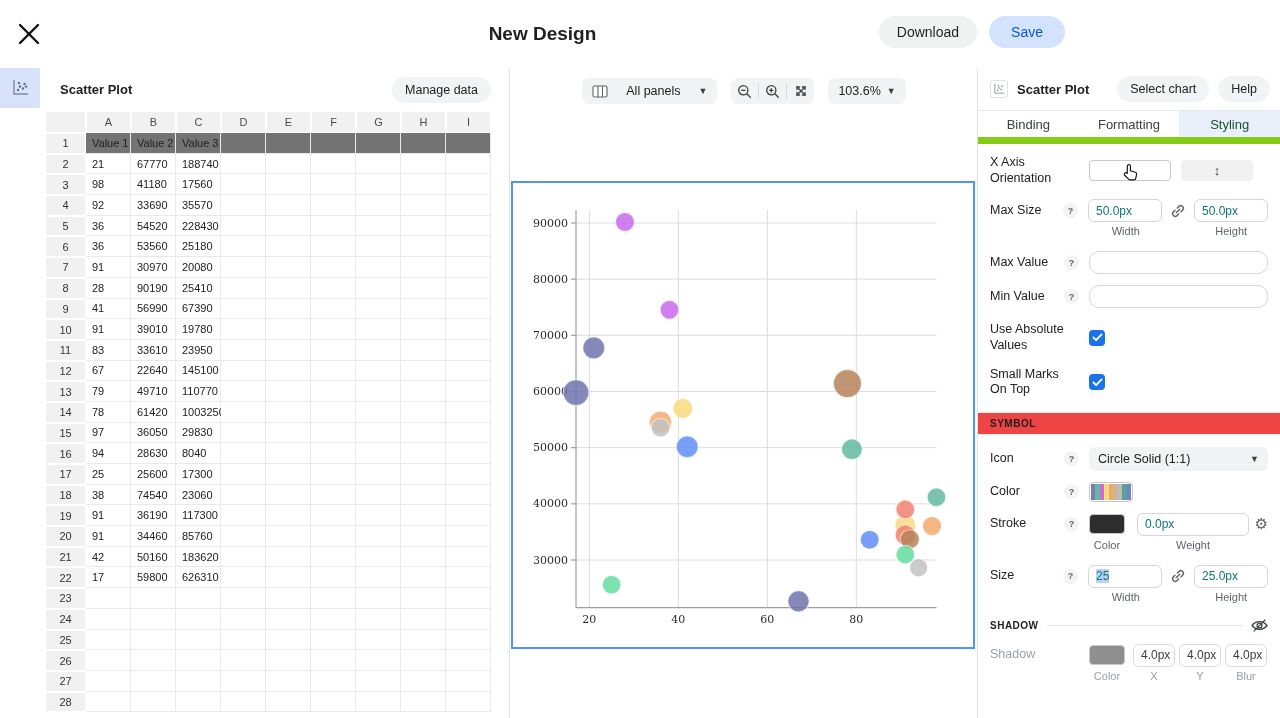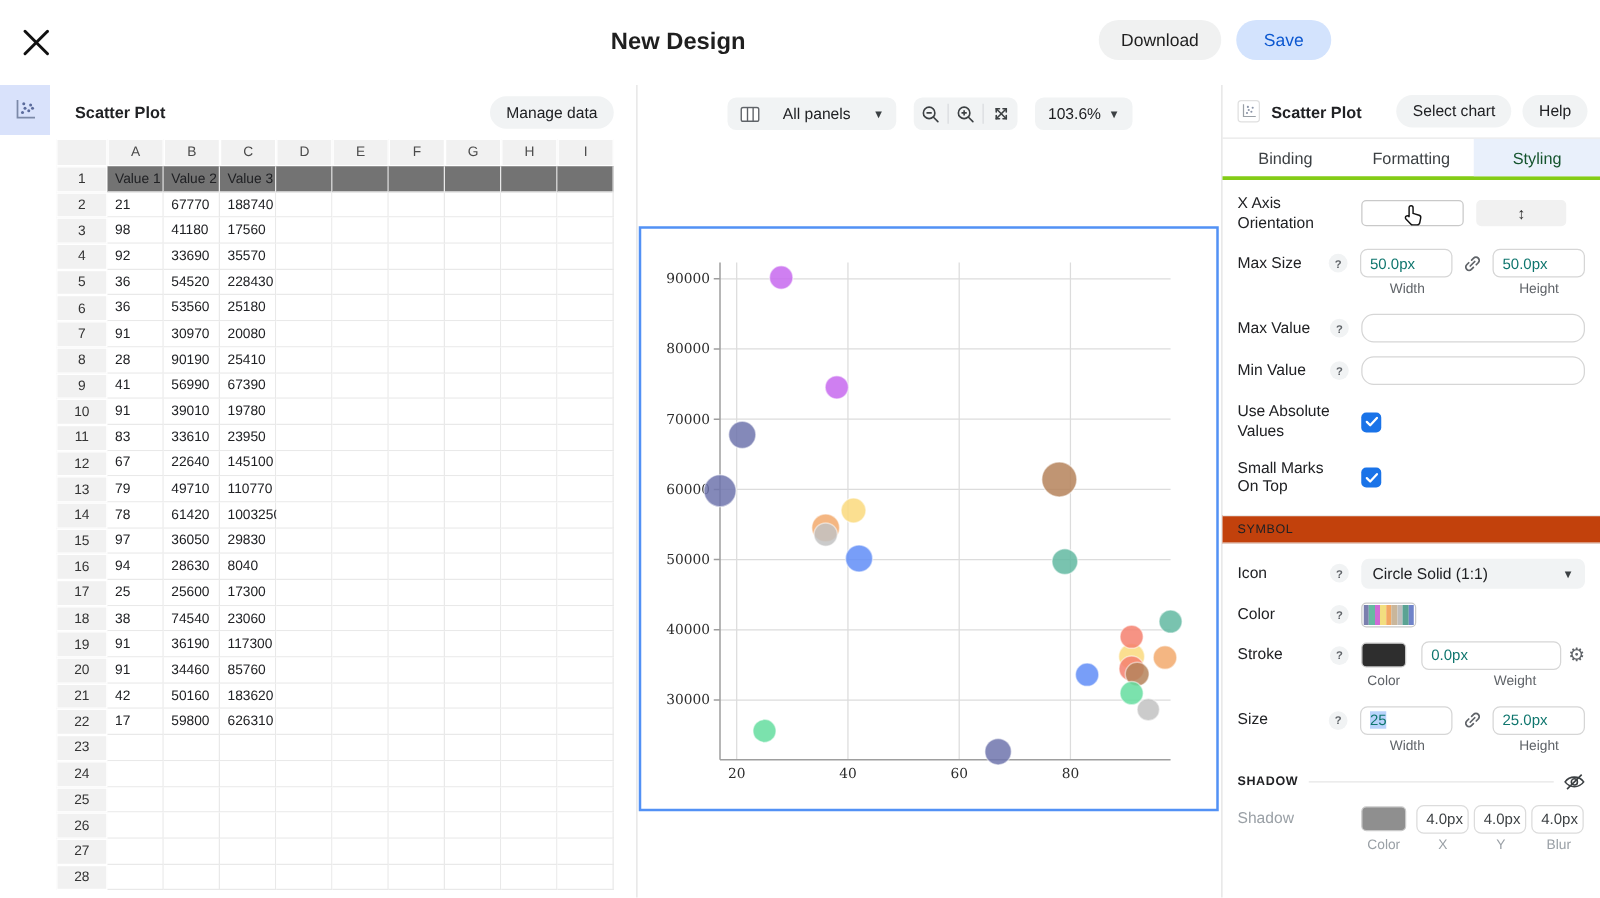--- a/index.html
+++ b/index.html
@@ -40,45 +40,45 @@
   .zg-btn { width:27px; height:26px; display:flex; align-items:center; justify-content:center; cursor:pointer; }
   .zg-sep { width:1px; height:16px; background:#d9dcde; }
   .zoom-pill { padding:0 10px; gap:6px; }
   .caret { font-size:9px; color:#3c4043; }
   .artboard { position:absolute; left:0px; top:113px; width:464px; height:468px; border:2px solid #5291f5; background:#fff; }
 
   
   .right { position:absolute; right:0; top:68px; width:303px; bottom:0; background:#fff; border-left:1px solid #e2e2e2; font-size:12.5px; }
   .rp-head { height:42px; display:flex; align-items:center; padding:0 10px 0 12px; gap:9px; }
   .rp-title { font-weight:700; font-size:13px; flex:1; }
-  .rp-tabs { height:34px; display:flex; border-top:1px solid #e8e8e8; border-bottom:3px solid #84cc16; }
+  .rp-tabs { height:34px; display:flex; border-top:1px solid #e8e8e8; border-bottom:7px solid #84cc16; }
   .tab { flex:1; display:flex; align-items:center; justify-content:center; font-size:13px; color:#3c4043; cursor:pointer; }
   .tab.active { background:#e9f0fb; color:#14532d; font-weight:400; }
   .dm-head { height:31px; position:relative; border-bottom:1px solid #ececec; display:flex; align-items:center; }
   .dm-title { position:absolute; left:0; right:0; text-align:center; font-weight:700; font-size:13px; }
   .dm-back { position:absolute; left:12px; top:9px; cursor:pointer; }
   .dm-eye { position:absolute; right:12px; top:9px; cursor:pointer; }
   .rp-body { padding:0 12px; }
   .frow { display:flex; align-items:center; margin-top:11px; }
   .flbl { width:74px; font-size:12.5px; color:#202124; line-height:1.25; }
   .fhelp { width:15px; height:15px; margin-right:10px; border-radius:50%; background:#f1f3f4; color:#5f6368;
     font-size:9px; font-weight:700; display:flex; align-items:center; justify-content:center; flex:none; }
   .fhelp.blank { background:transparent; }
   .ctrl { flex:1; display:flex; align-items:center; }
   .inp { border:1px solid #d6d6d6; border-radius:6px; height:23px; display:flex; align-items:center;
     padding:0 7px; font-size:12px; background:#fff; color:#0f766e; }
-  .sub-row { display:flex; margin-left:99px; margin-top:3px; font-size:11px; color:#5f6368;justify-content:space-between; }
+  .sub-row { display:flex; margin-left:99px; margin-top:3px; font-size:11px; color:#5f6368; }
   .sub { text-align:center; }
   .orient-btn { height:21px; border-radius:4px; display:flex; align-items:center; justify-content:center; font-size:13px; color:#333; cursor:pointer; position:relative; }
   .orient-on { width:82px; background:#fff; border:1px solid #c9c9c9; }
   .orient-off { width:72px; background:#f1f1f1; border:1px solid #f1f1f1; }
   .cursor-hand { position:absolute; left:33px; top:2px; }
   .checkbox { width:16px; height:16px; background:#1a73e8; border-radius:4px; display:flex; align-items:center; justify-content:center; cursor:pointer; }
-  .secbar { margin:14px -12px 0; background:#c2410c; border-top:1px solid #ececec; border-bottom:1px solid #ececec;
-    padding:5px 12px; font-size:10px; font-weight:400; letter-spacing:.5px; color:#202124; display:flex; align-items:center; }
+  .secbar { margin:14px -12px 0; background:#ef4444; border-top:1px solid #ececec; border-bottom:1px solid #ececec;
+    padding:5px 12px; font-size:10px; font-weight:700; letter-spacing:.5px; color:#202124; display:flex; align-items:center; }
   .sechead { margin-top:16px; display:flex; align-items:center; gap:8px; font-size:10px; font-weight:700; letter-spacing:.5px; color:#202124; }
   .sechead .rule { flex:1; height:1px; background:#e6e6e6; }
   .select { flex:1; background:#f1f3f4; border-radius:6px; height:24px; display:flex; align-items:center; padding:0 9px; cursor:pointer; }
   .select span:first-child { flex:1; }
   .swatch { border:1px solid #c9c9c9; border-radius:4px; height:20px; cursor:pointer; }
   .pal { width:44px; display:flex; overflow:hidden; padding:1px; background:#fff; }
   .pal i { flex:1; }
   .gear { margin-left:auto; font-size:15px; color:#5f6368; cursor:pointer; }
   .dis .flbl { color:#9aa0a6; }
   .dis .inp { border-color:#dcdcdc; color:#3c4043; }

